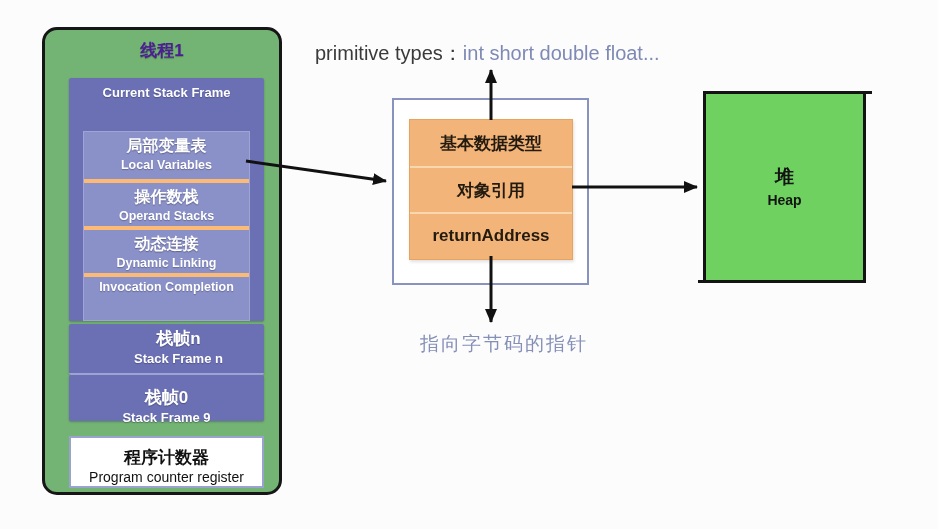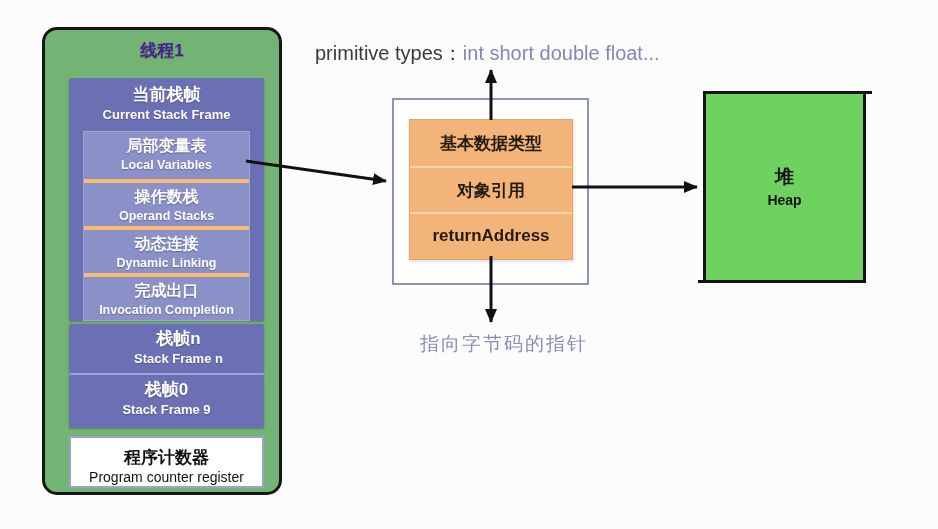--- a/index.html
+++ b/index.html
@@ -29,21 +29,21 @@
   .cells-stack{
     position:absolute;left:14px;top:53px;width:167px;height:190px;
     background:#8a90c8;border:1px solid #9ea4d6;box-sizing:border-box;
   }
   .cell{height:47px;color:#ffffff;text-align:center;box-sizing:border-box;padding-top:2px;}
   .cell + .cell{border-top:4px solid #fdba74;}
   .cell .zh-line{font-size:16px;line-height:23px;}
   .cell .en-line{font-size:12.5px;line-height:16px;}
 
   .frame-n{left:24px;top:294px;width:195px;height:51px;padding-top:4px;border-bottom:2px solid #9ea4d6;padding-left:24px;}
-  .frame-0{left:24px;top:345px;width:195px;height:53px;padding-top:4px;}
+  .frame-0{left:24px;top:345px;width:195px;height:46px;padding-top:12px;}
 
   .pc-box{
     position:absolute;left:24px;top:406px;width:195px;height:52px;
     background:#ffffff;border:2px solid #9aa2d0;box-sizing:border-box;
     text-align:center;color:#111111;padding-top:9px;
   }
   .pc-box .zh-line{color:#111;text-shadow:none;font-size:17px;}
   .pc-box .en-line{color:#111;text-shadow:none;font-size:14px;font-weight:400;}
 
   
@@ -90,38 +90,36 @@
 </style>
 </head>
 <body>
 
 <div id="canvas">
 
   <div class="thread-box">
     <div class="thread-title">线程1</div>
 
     <div class="slate-box current-frame">
-      <div class="zh-line">当前栈帧</div>
       <div class="en-line">Current Stack Frame</div>
 
       <div class="cells-stack">
         <div class="cell">
           <div class="zh-line">局部变量表</div>
           <div class="en-line">Local Variables</div>
         </div>
         <div class="cell">
           <div class="zh-line">操作数栈</div>
           <div class="en-line">Operand Stacks</div>
         </div>
         <div class="cell">
           <div class="zh-line">动态连接</div>
           <div class="en-line">Dynamic Linking</div>
         </div>
         <div class="cell">
-          <div class="zh-line">完成出口</div>
           <div class="en-line">Invocation Completion</div>
         </div>
       </div>
     </div>
 
     <div class="slate-box frame-n">
       <div class="zh-line">栈帧n</div>
       <div class="en-line">Stack Frame n</div>
     </div>
 

